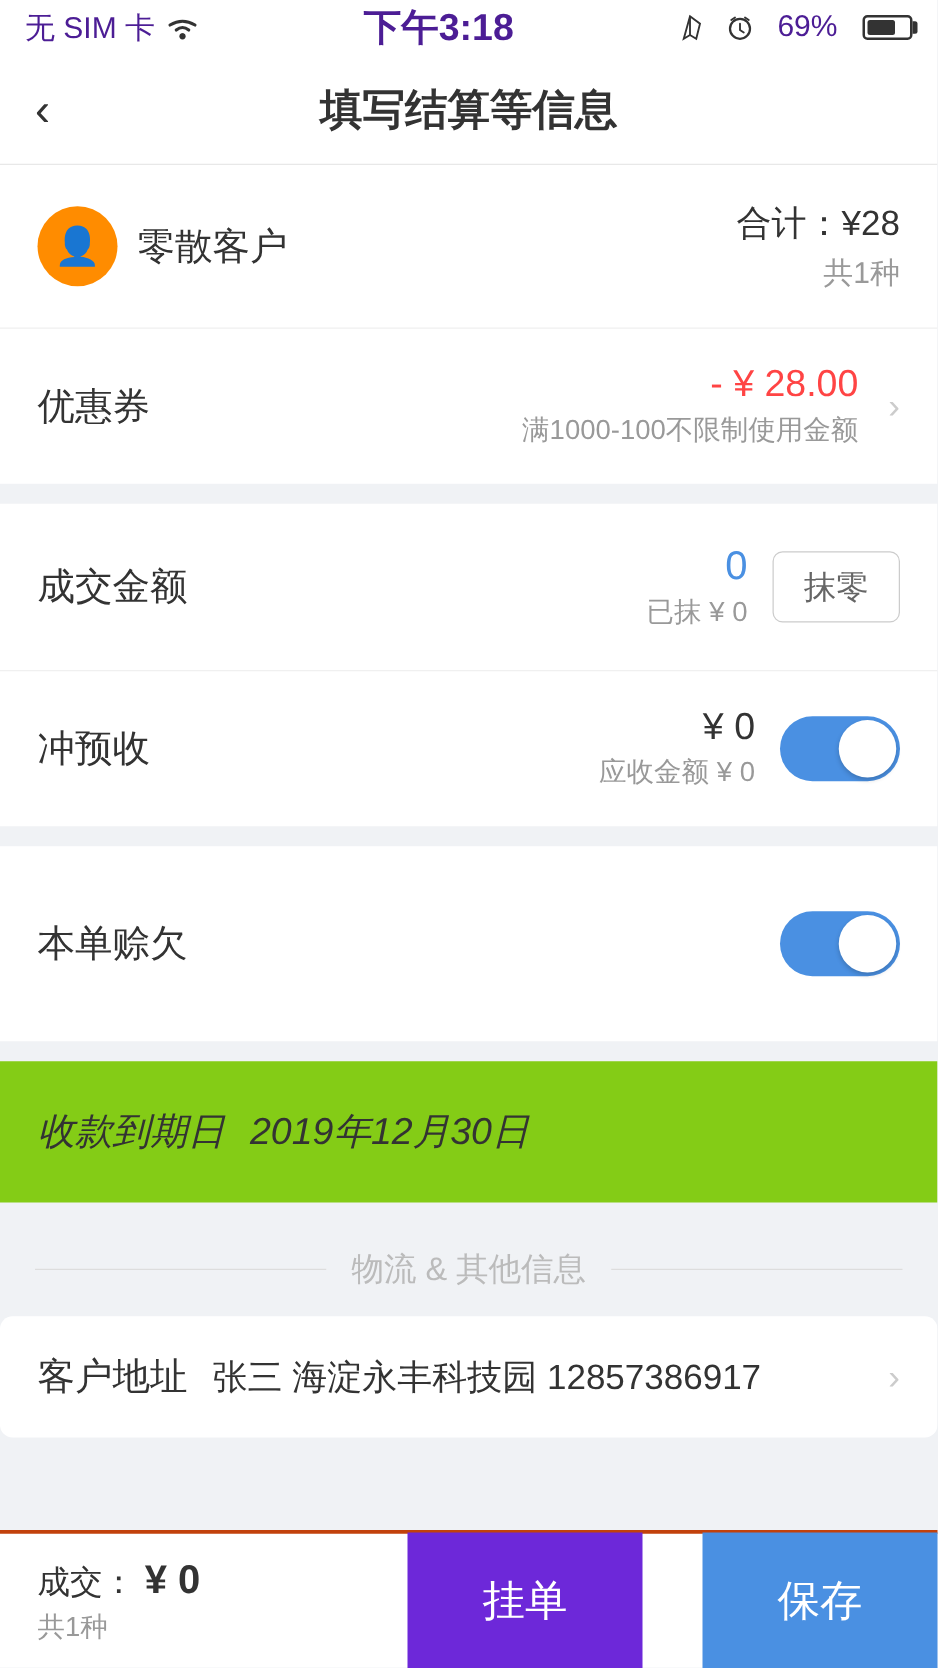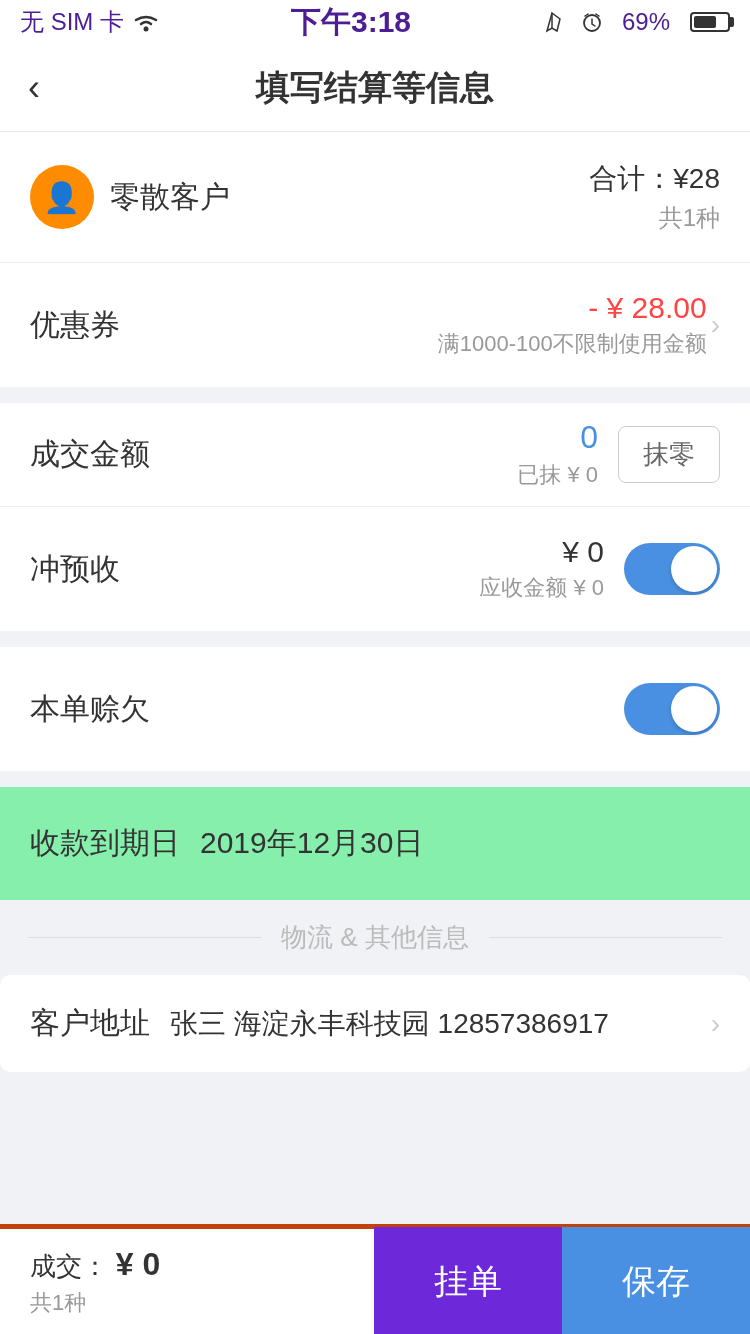--- a/index.html
+++ b/index.html
@@ -130,21 +130,21 @@
       border-top: 1px solid #f0f0f0;
       cursor: pointer;
     }
     .coupon-label {
       font-size: 30px;
       color: #333;
     }
     .coupon-right {
       display: flex;
       align-items: center;
-      gap: 4px;
+      gap: 24px;
     }
     .coupon-discount {
       text-align: right;
     }
     .coupon-discount-amount {
       font-size: 30px;
       color: #ff4444;
     }
     .coupon-discount-desc {
       font-size: 22px;
@@ -158,21 +158,21 @@
 
     
     .deal-section {
       background: #fff;
       margin-bottom: 16px;
     }
     .deal-row {
       display: flex;
       align-items: center;
       justify-content: space-between;
-      padding: 16px 30px;
+      padding: 31px 30px;
       border-bottom: 1px solid #f0f0f0;
     }
     .deal-label {
       font-size: 30px;
       color: #333;
     }
     .deal-right {
       display: flex;
       align-items: center;
       gap: 20px;
@@ -250,31 +250,32 @@
 
     
     .debit-section {
       background: #fff;
       margin-bottom: 16px;
     }
     .debit-row {
       display: flex;
       align-items: center;
       justify-content: space-between;
-      padding: 36px 30px;
+      padding: 52px 30px;
     }
     .debit-label {
       font-size: 30px;
       color: #333;
     }
 
     
     .duedate-section {
-      background: #86efac;
-      margin-bottom: 0;
+      background: #84cc16;
+      margin-bottom: 16px;
+      font-style: italic;
     }
     .duedate-row {
       display: flex;
       align-items: center;
       padding: 36px 30px;
       gap: 20px;
     }
     .duedate-label {
       font-size: 30px;
       color: #333;
@@ -333,21 +334,22 @@
     
     .bottom-bar {
       position: fixed;
       bottom: 0;
       left: 0;
       width: 750px;
       height: 110px;
       background: #fff;
       display: flex;
       align-items: center;
-      border-top: 5px solid #c2410c;
+      border-top: 3px solid #c2410c;
+      gap: 48px;
     }
     .bottom-left {
       flex: 1;
       padding: 0 30px;
     }
     .bottom-deal-label {
       font-size: 26px;
       color: #333;
     }
     .bottom-deal-amount {

